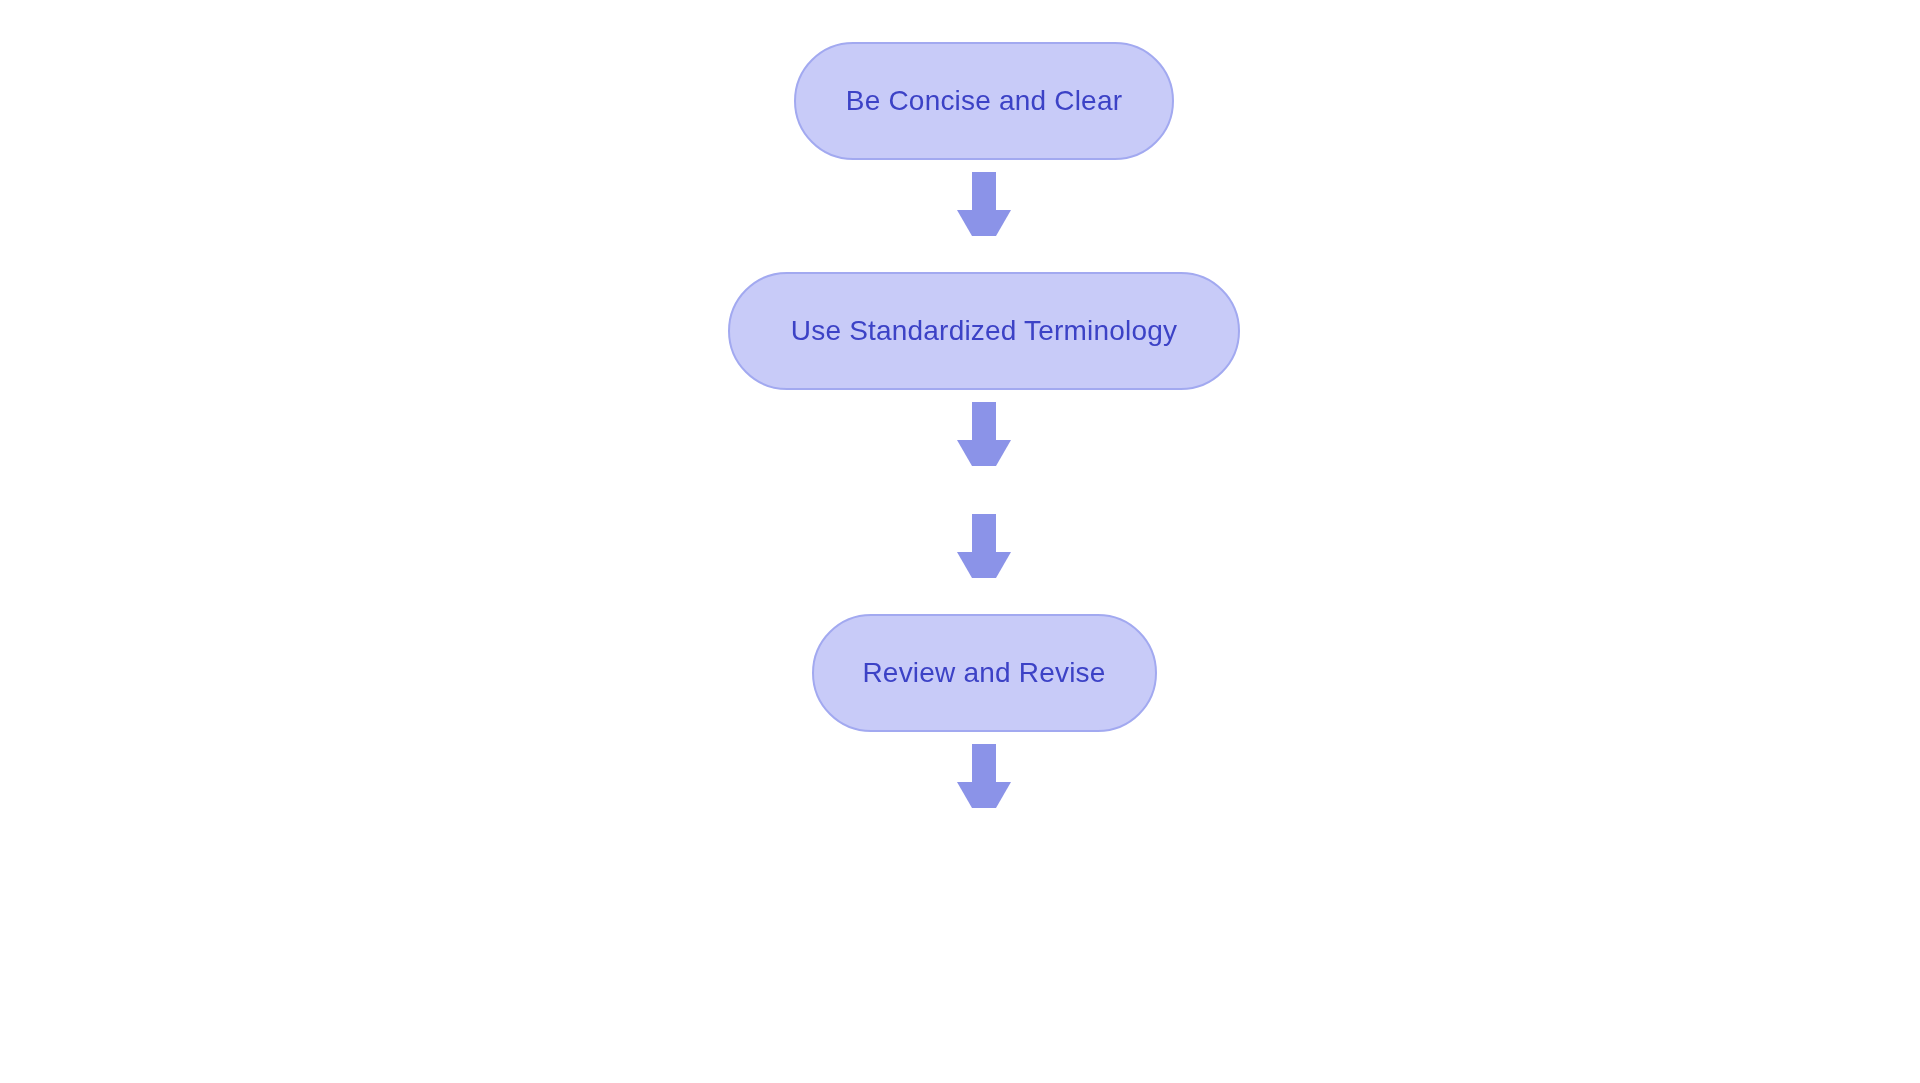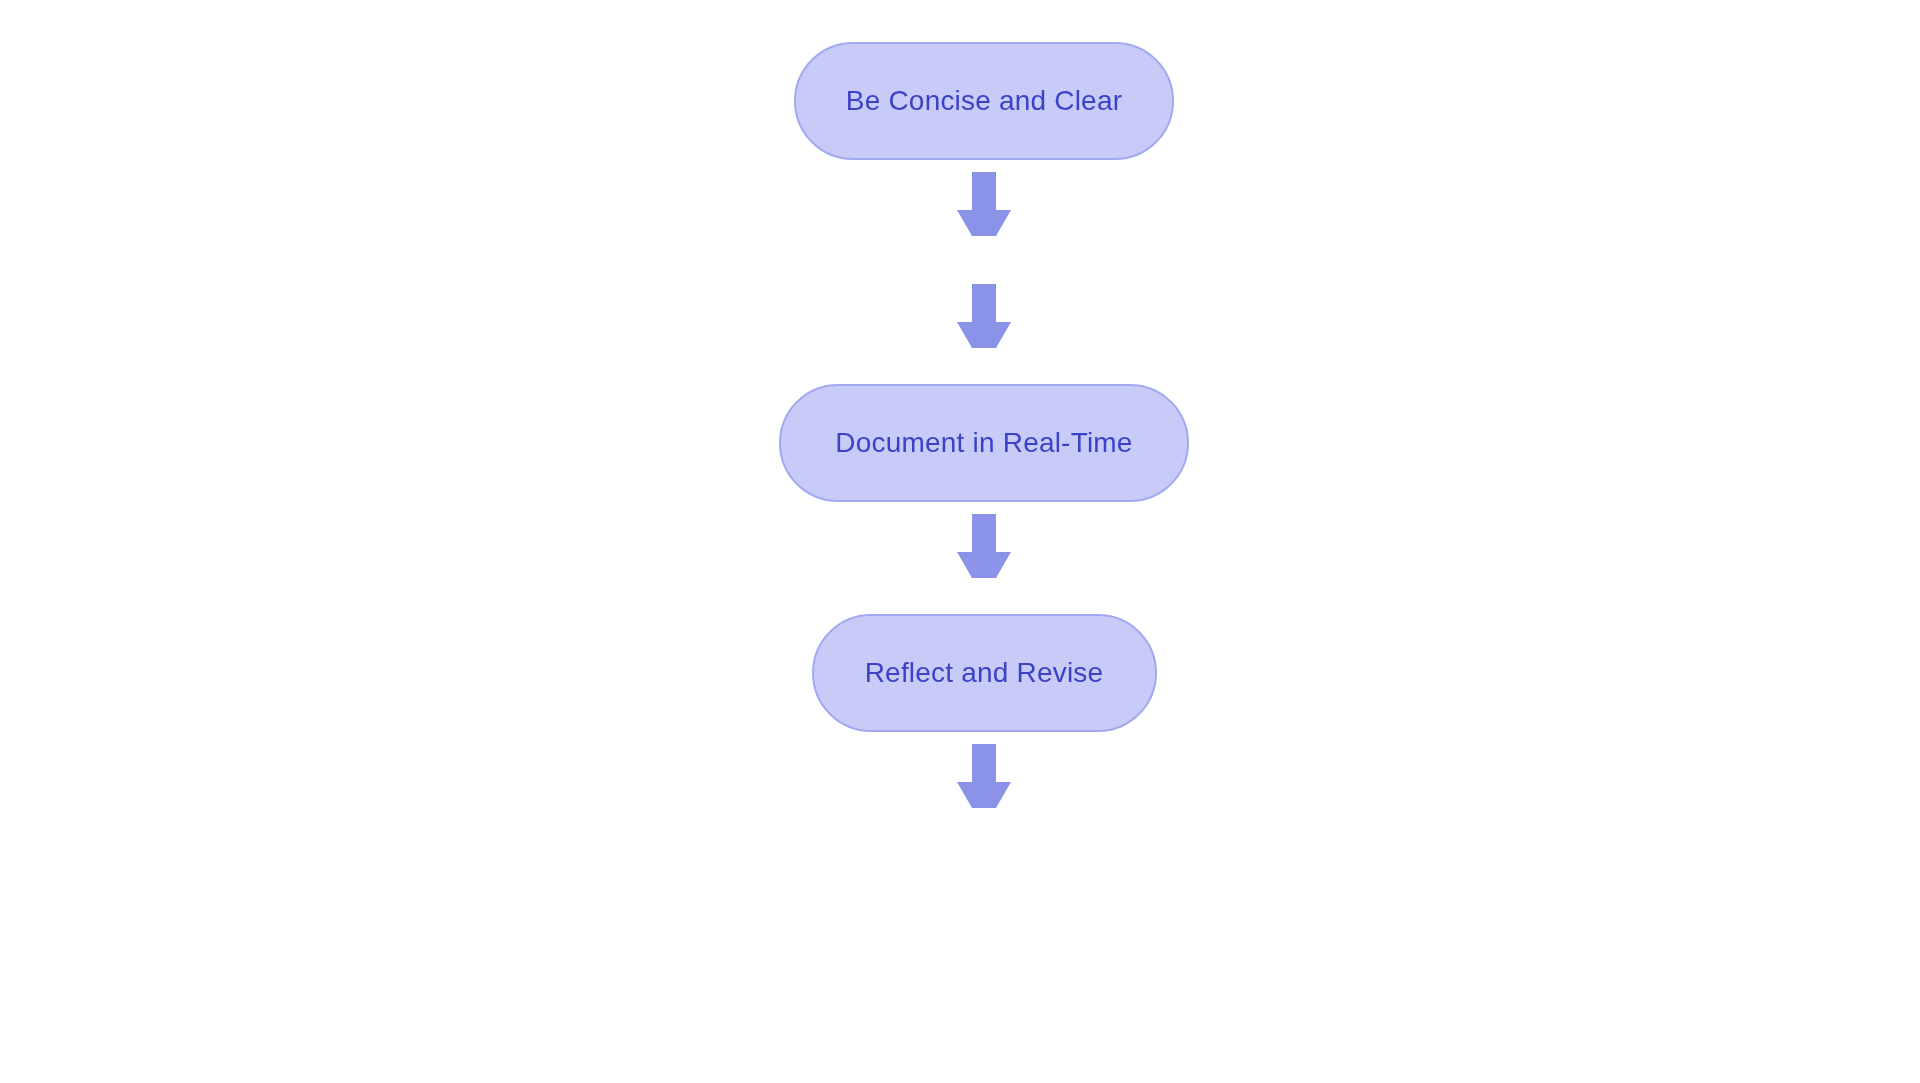--- a/index.html
+++ b/index.html
@@ -76,37 +76,37 @@
 
   <div class="node n1">
     <span class="node-label">Be Concise and Clear</span>
   </div>
 
   <div class="arrow">
     <div class="arrow-line"></div>
     <div class="arrow-head"></div>
   </div>
 
-
-  <div class="arrow">
-    <div class="arrow-line"></div>
-    <div class="arrow-head"></div>
-  </div>
-
-  <div class="node n3">
-    <span class="node-label">Document in Real-Time</span>
+  <div class="node n2">
+    <span class="node-label">Use Standardized Terminology</span>
   </div>
 
   <div class="arrow">
     <div class="arrow-line"></div>
     <div class="arrow-head"></div>
   </div>
 
+
+  <div class="arrow">
+    <div class="arrow-line"></div>
+    <div class="arrow-head"></div>
+  </div>
+
   <div class="node n4">
-    <span class="node-label">Reflect and Revise</span>
+    <span class="node-label">Review and Revise</span>
   </div>
 
   <div class="arrow">
     <div class="arrow-line"></div>
     <div class="arrow-head"></div>
   </div>
 
 
 </div>
 

